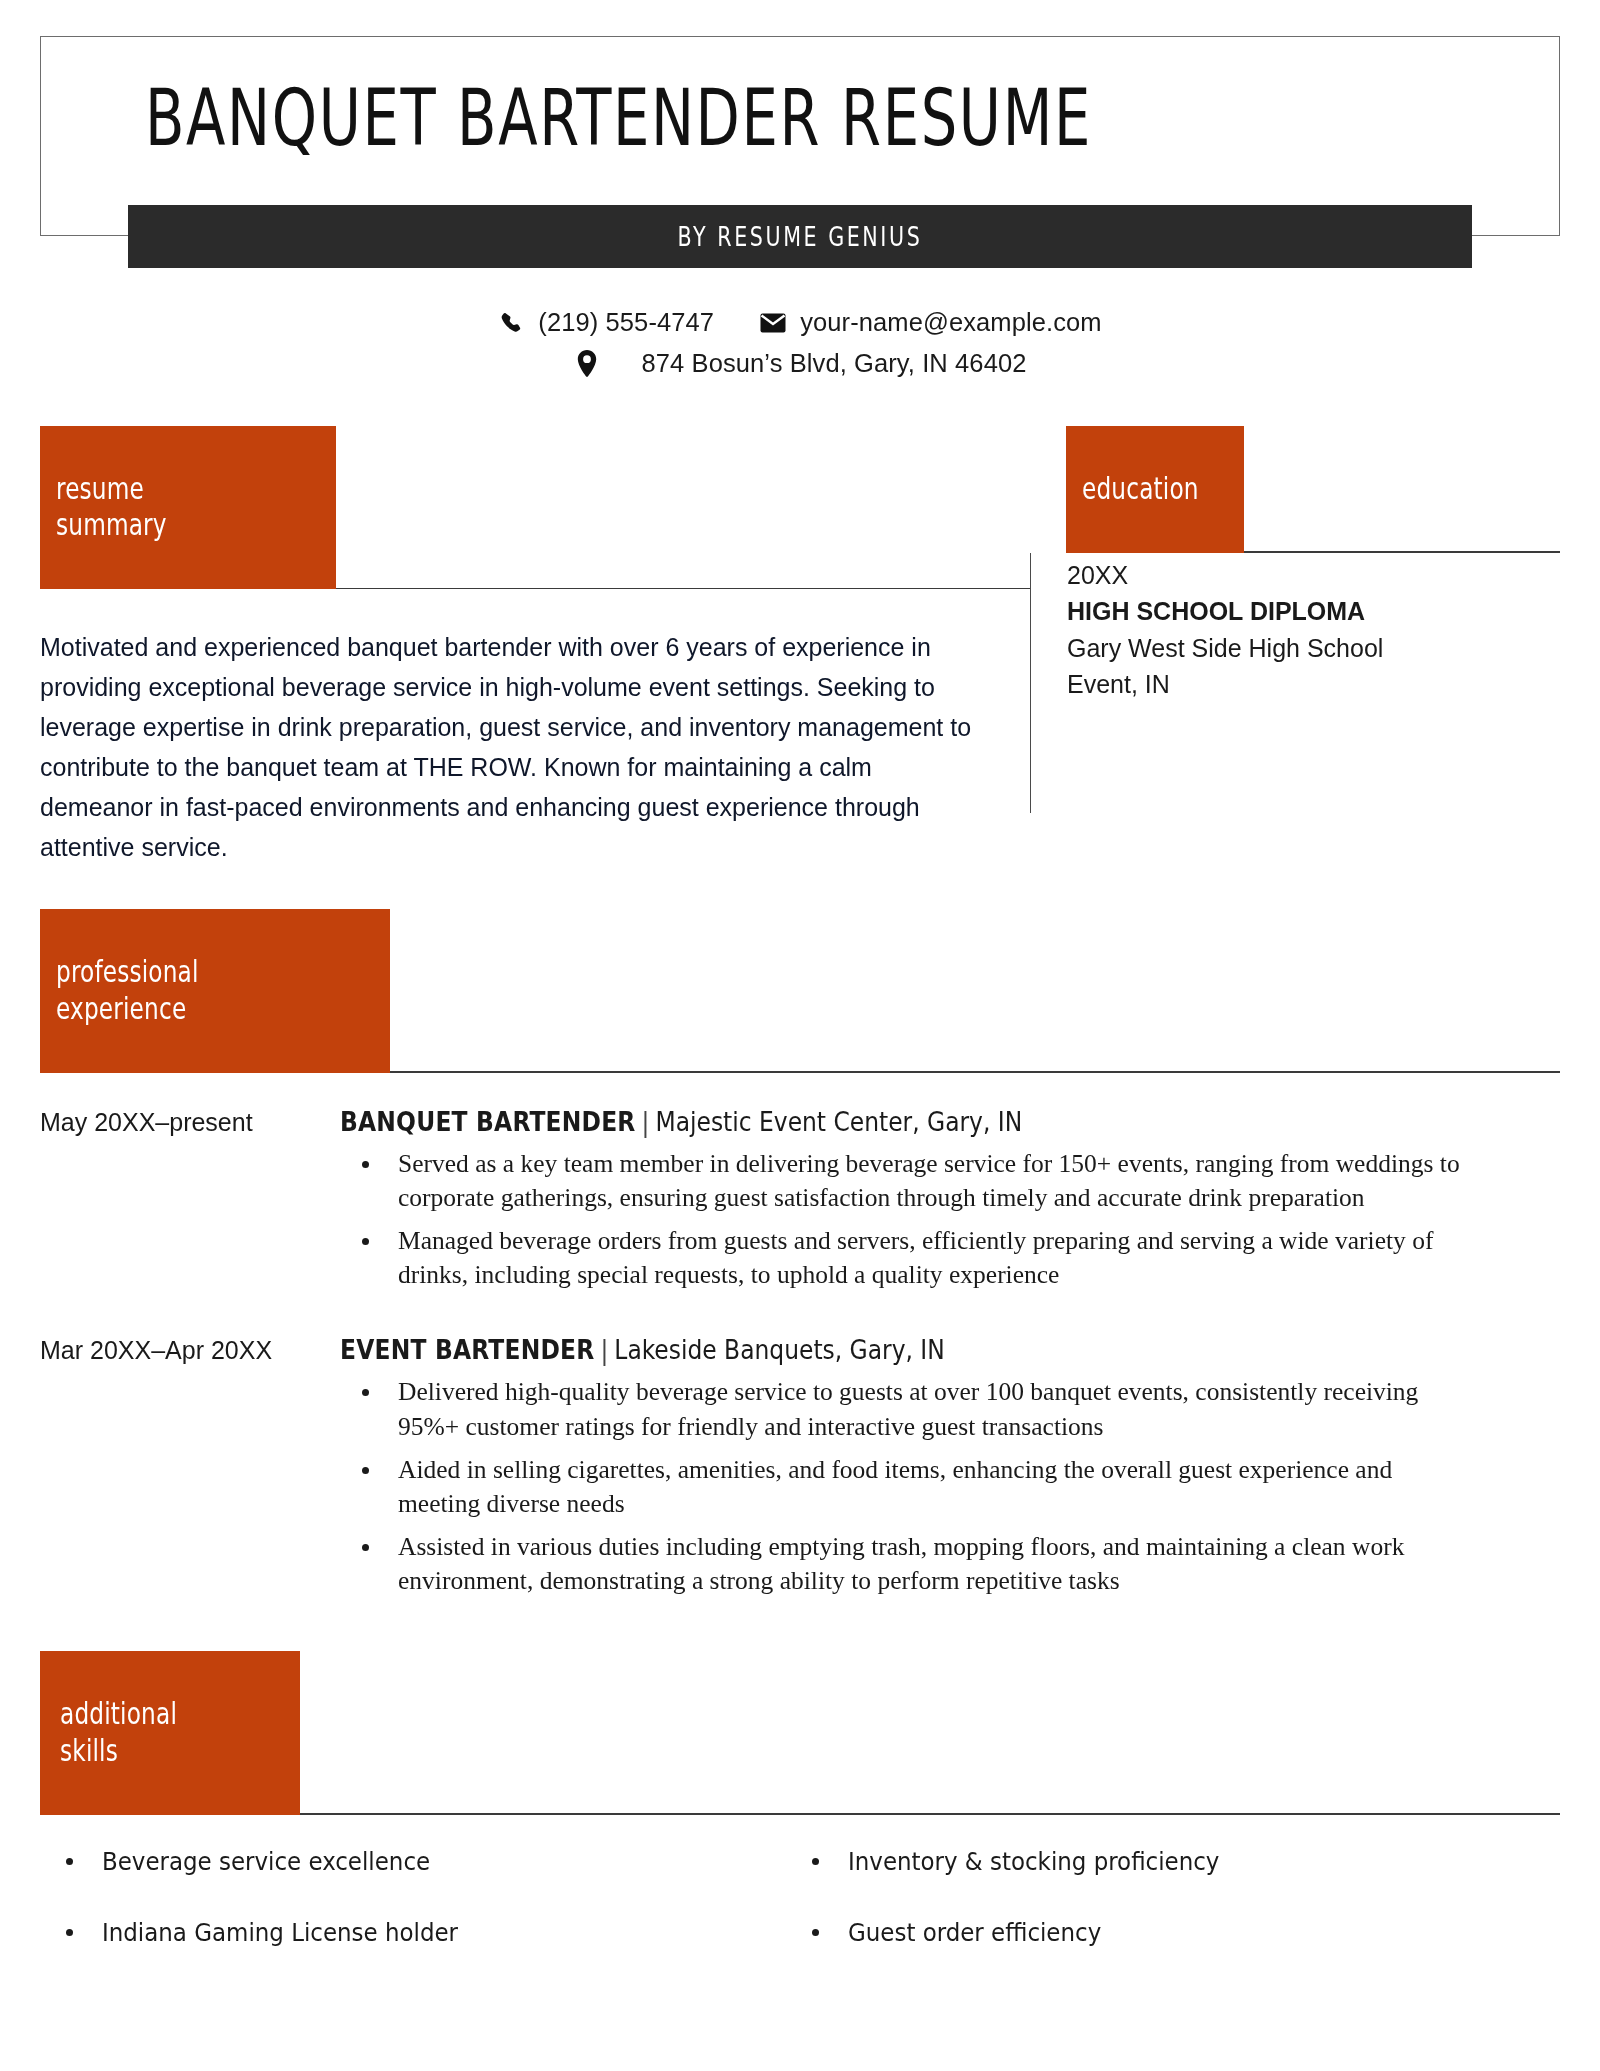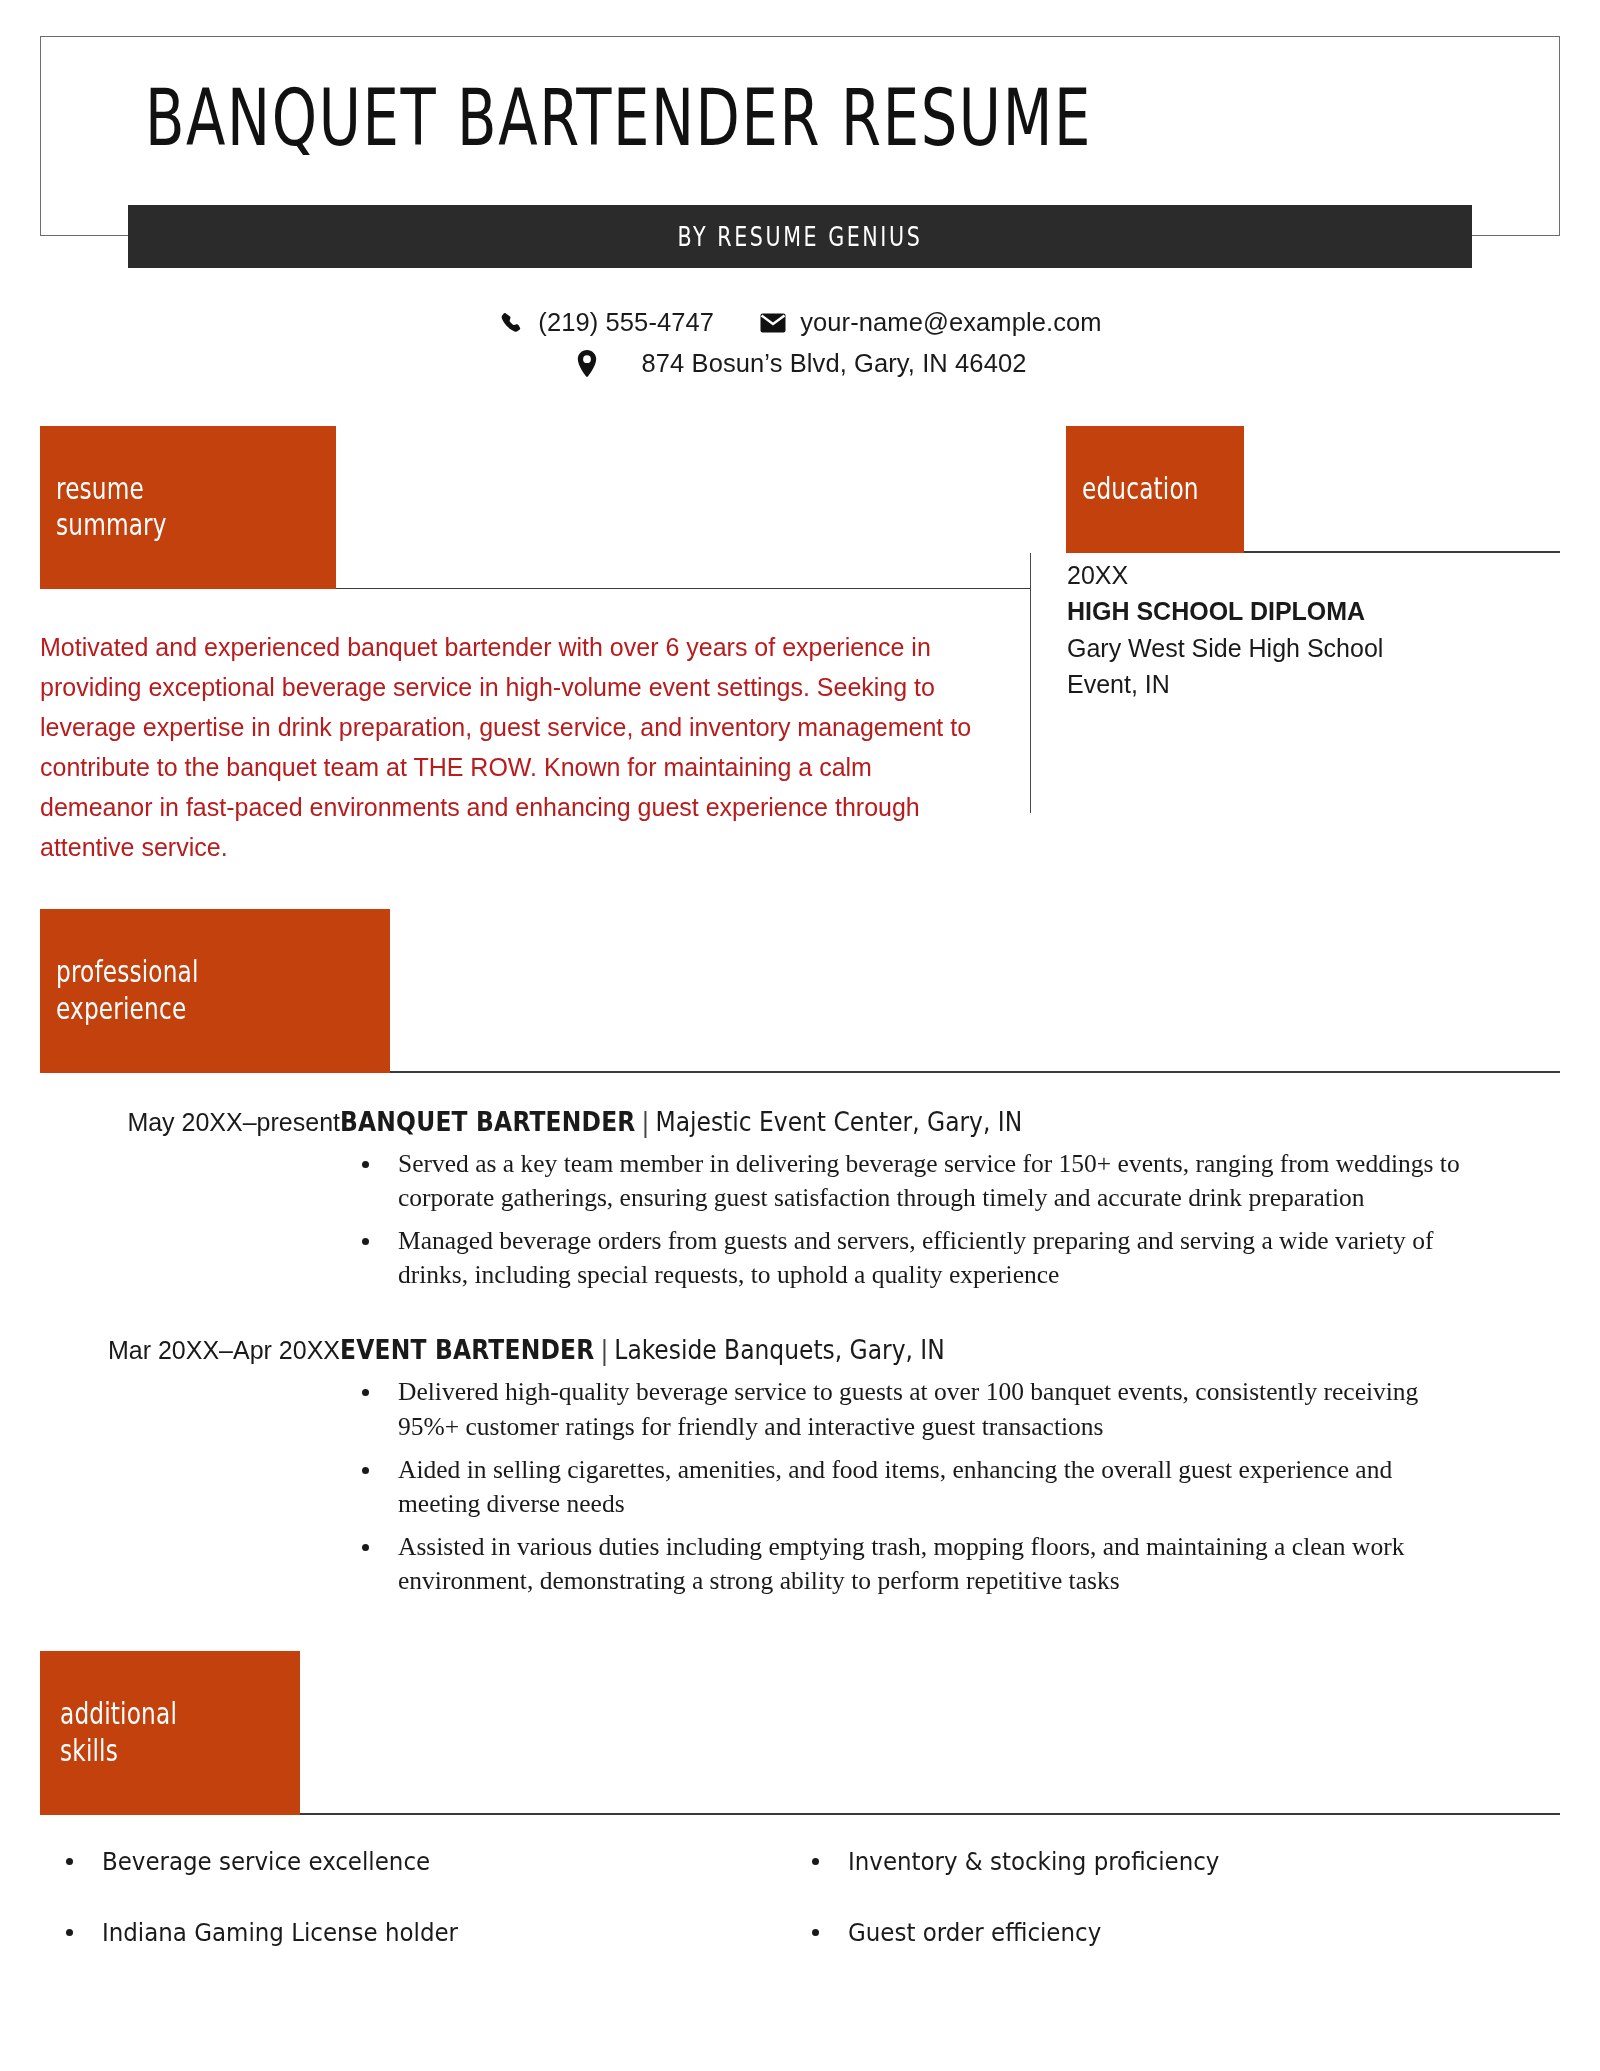--- a/index.html
+++ b/index.html
@@ -134,21 +134,21 @@
   .col-right { flex: 1 1 auto; padding-left: 0px; }
 
   .tag-summary { width: 296px; }
   .tag-education { width: 178px; }
 
   .summary-body {
     margin-top: 38px;
     padding-right: 58px;
     font-size: 25px;
     line-height: 1.60;
-    color: #b91c1c;
+    color: #0f172a;
   }
 
   .edu-divider-col {
     display: flex;
   }
   .edu-inner {
     border-left: 1.5px solid #4a4a4a;
     padding-left: 36px;
     margin-top: 0;
     min-height: 260px;
@@ -173,21 +173,20 @@
     display: flex;
     margin-top: 34px;
   }
   .job:first-of-type { margin-top: 36px; }
   .job-date {
     width: 300px;
     flex: 0 0 300px;
     font-size: 25px;
     color: #1a1a1a;
     padding-top: 1px;
-    text-align: right;
   }
   .job-main { flex: 1 1 auto; padding-right: 80px; }
   .job-title-line {
     font-family: "DejaVu Sans Condensed", "Liberation Sans Narrow", "Liberation Sans", sans-serif;
     font-stretch: condensed;
     font-size: 26px;
     color: #1a1a1a;
     margin-bottom: 10px;
   }
   .job-title-line .role {

